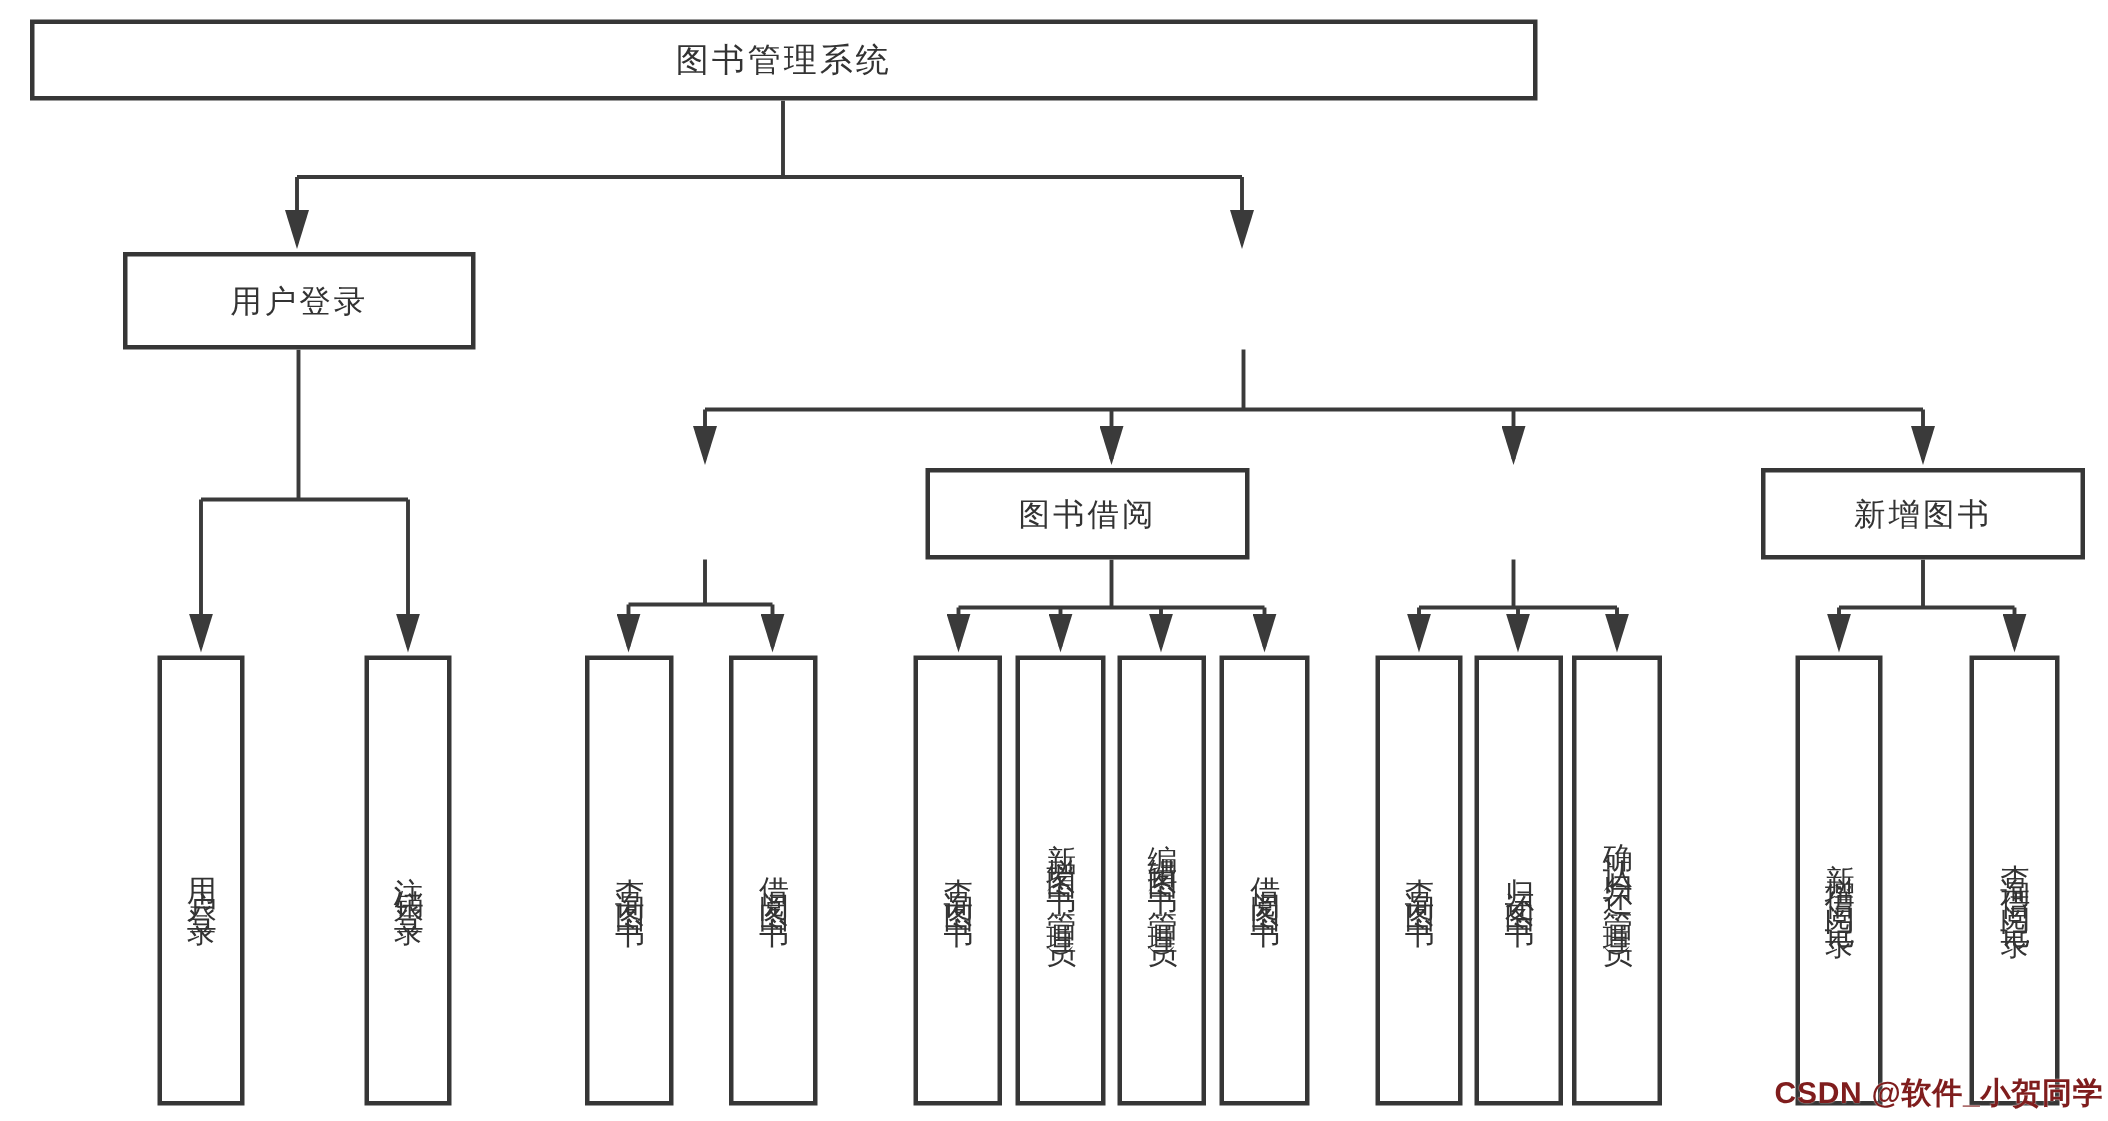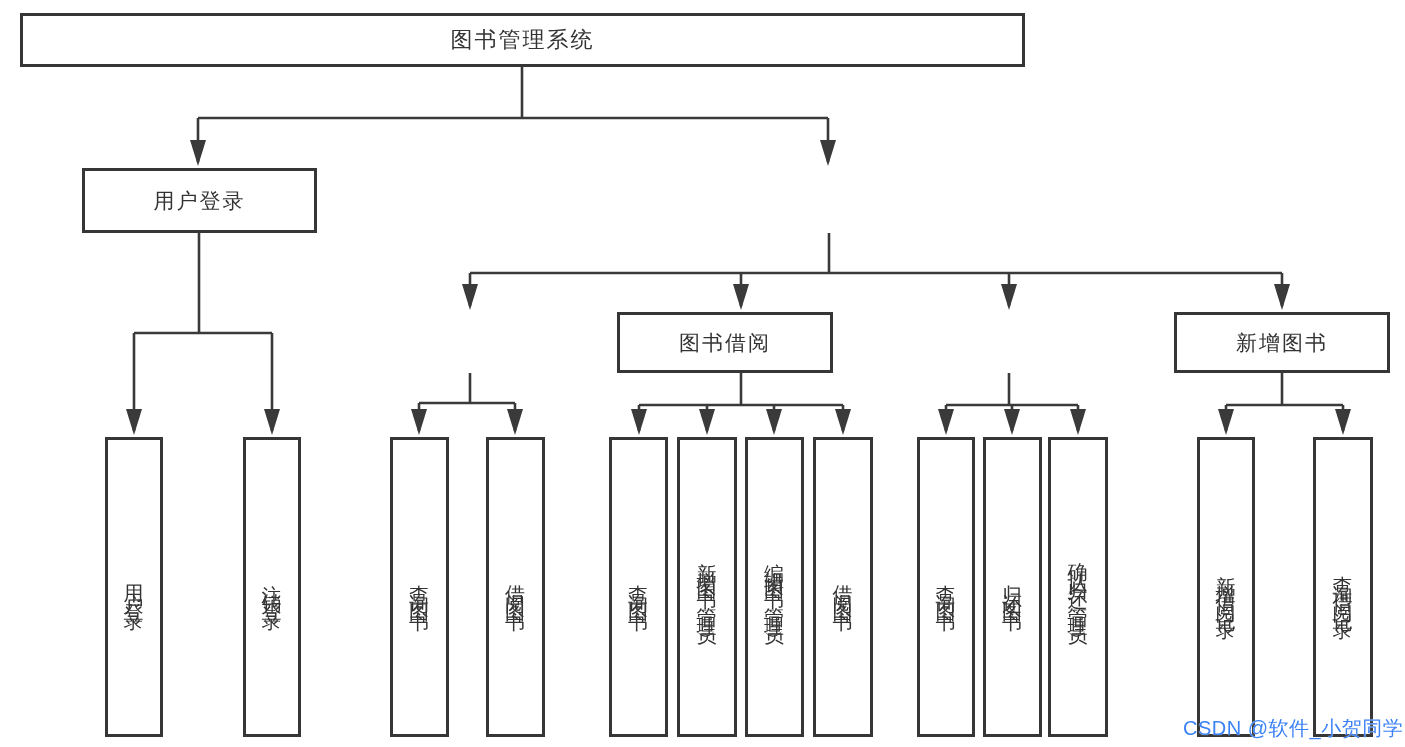--- a/index.html
+++ b/index.html
@@ -38,25 +38,26 @@
     text-orientation: mixed;
     font-size: 20px;
     letter-spacing: 0.45em;
     line-height: 1;
   }
   .watermark {
     position: absolute;
     left: 1183px;
     top: 715px;
     font-size: 20px;
-    color: #3b82f6;
+    color: #7f1d1d;
     letter-spacing: 0.5px;
     white-space: nowrap;
     z-index: 5;
     text-shadow: 0 0 1px #ffffff;
+    font-weight: bold;
   }
   line { stroke: #3a3a3a; stroke-width: 2.6; }
 </style>
 </head>
 <body>
 
 <div class="stage">
 
   <svg class="connectors" width="1405" height="747" viewBox="0 0 1405 747" xmlns="http://www.w3.org/2000/svg">
     <defs>

